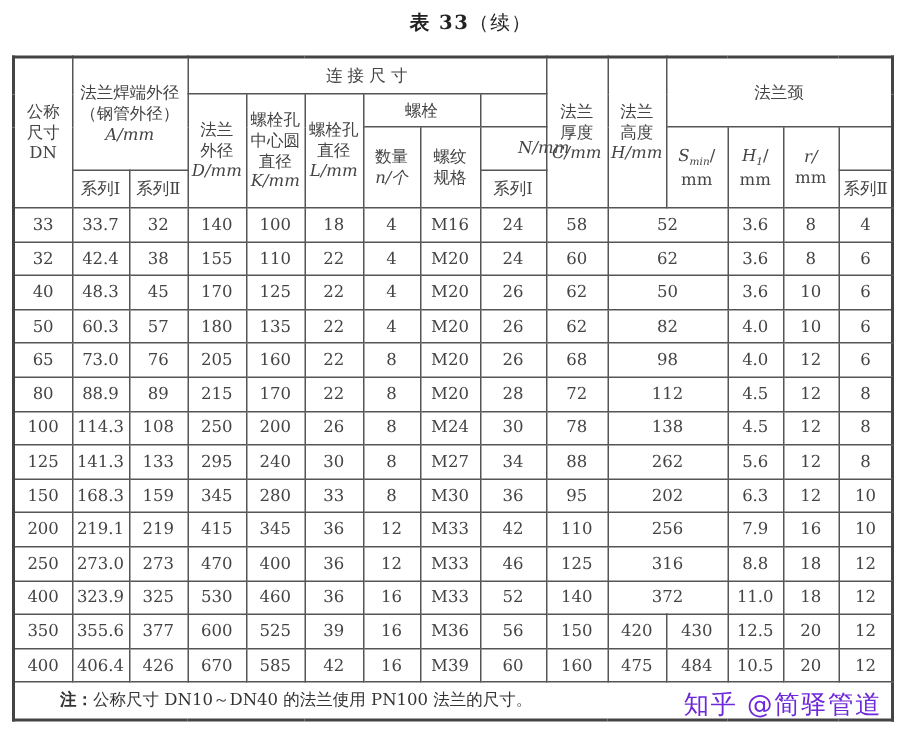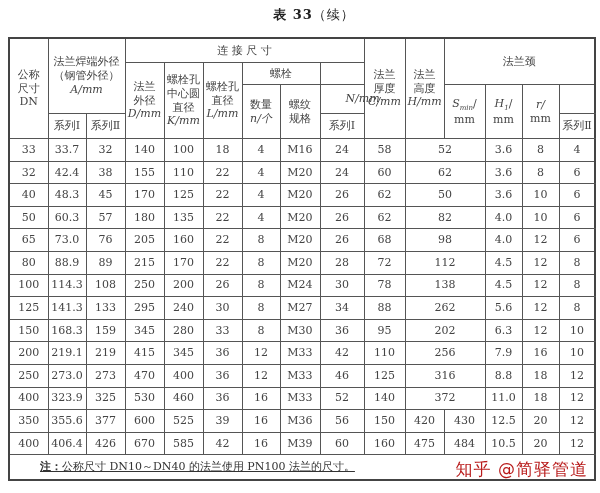--- a/index.html
+++ b/index.html
@@ -11,25 +11,25 @@
   table.spec { position:absolute; left:8px; top:37px; width:586px;
                border-collapse:collapse; table-layout:fixed;
                border:2px solid #444; font-size:11px; }
   table.spec td { border:1px solid #555; text-align:center; vertical-align:middle;
                   padding:0; line-height:1.25; color:#444; }
   table.spec tr.h1 td { height:23px; }
   table.spec tr.h2 td { height:21px; }
   table.spec tr.h3 td { height:28px; }
   table.spec tr.h4 td { height:24px; }
   table.spec tr.row td { height:21.6px; font-size:11px; }
-  table.spec tr.note td { height:24px; text-align:left; padding-left:30px; font-size:11px; color:#333;text-decoration:underline; }
+  table.spec tr.note td { height:24px; text-align:left; padding-left:30px; font-size:11px; color:#333; }
   .it { font-style:italic; }
   .note-lead { font-weight:bold; }
   .watermark { position:absolute; right:12px; bottom:12px; font-size:17px;
-               color:#b91c1c; font-family:"DejaVu Sans",sans-serif; letter-spacing:1px;margin-left:36px; }
+               color:#6d28d9; font-family:"DejaVu Sans",sans-serif; letter-spacing:1px;margin-left:36px; }
   sub { font-size:7px;font-style:italic; }
 </style>
 </head>
 <body>
 
 <div class="title">
   <span>表 33</span><span class="paren">（续）</span>
 </div>
 
 <table class="spec">

